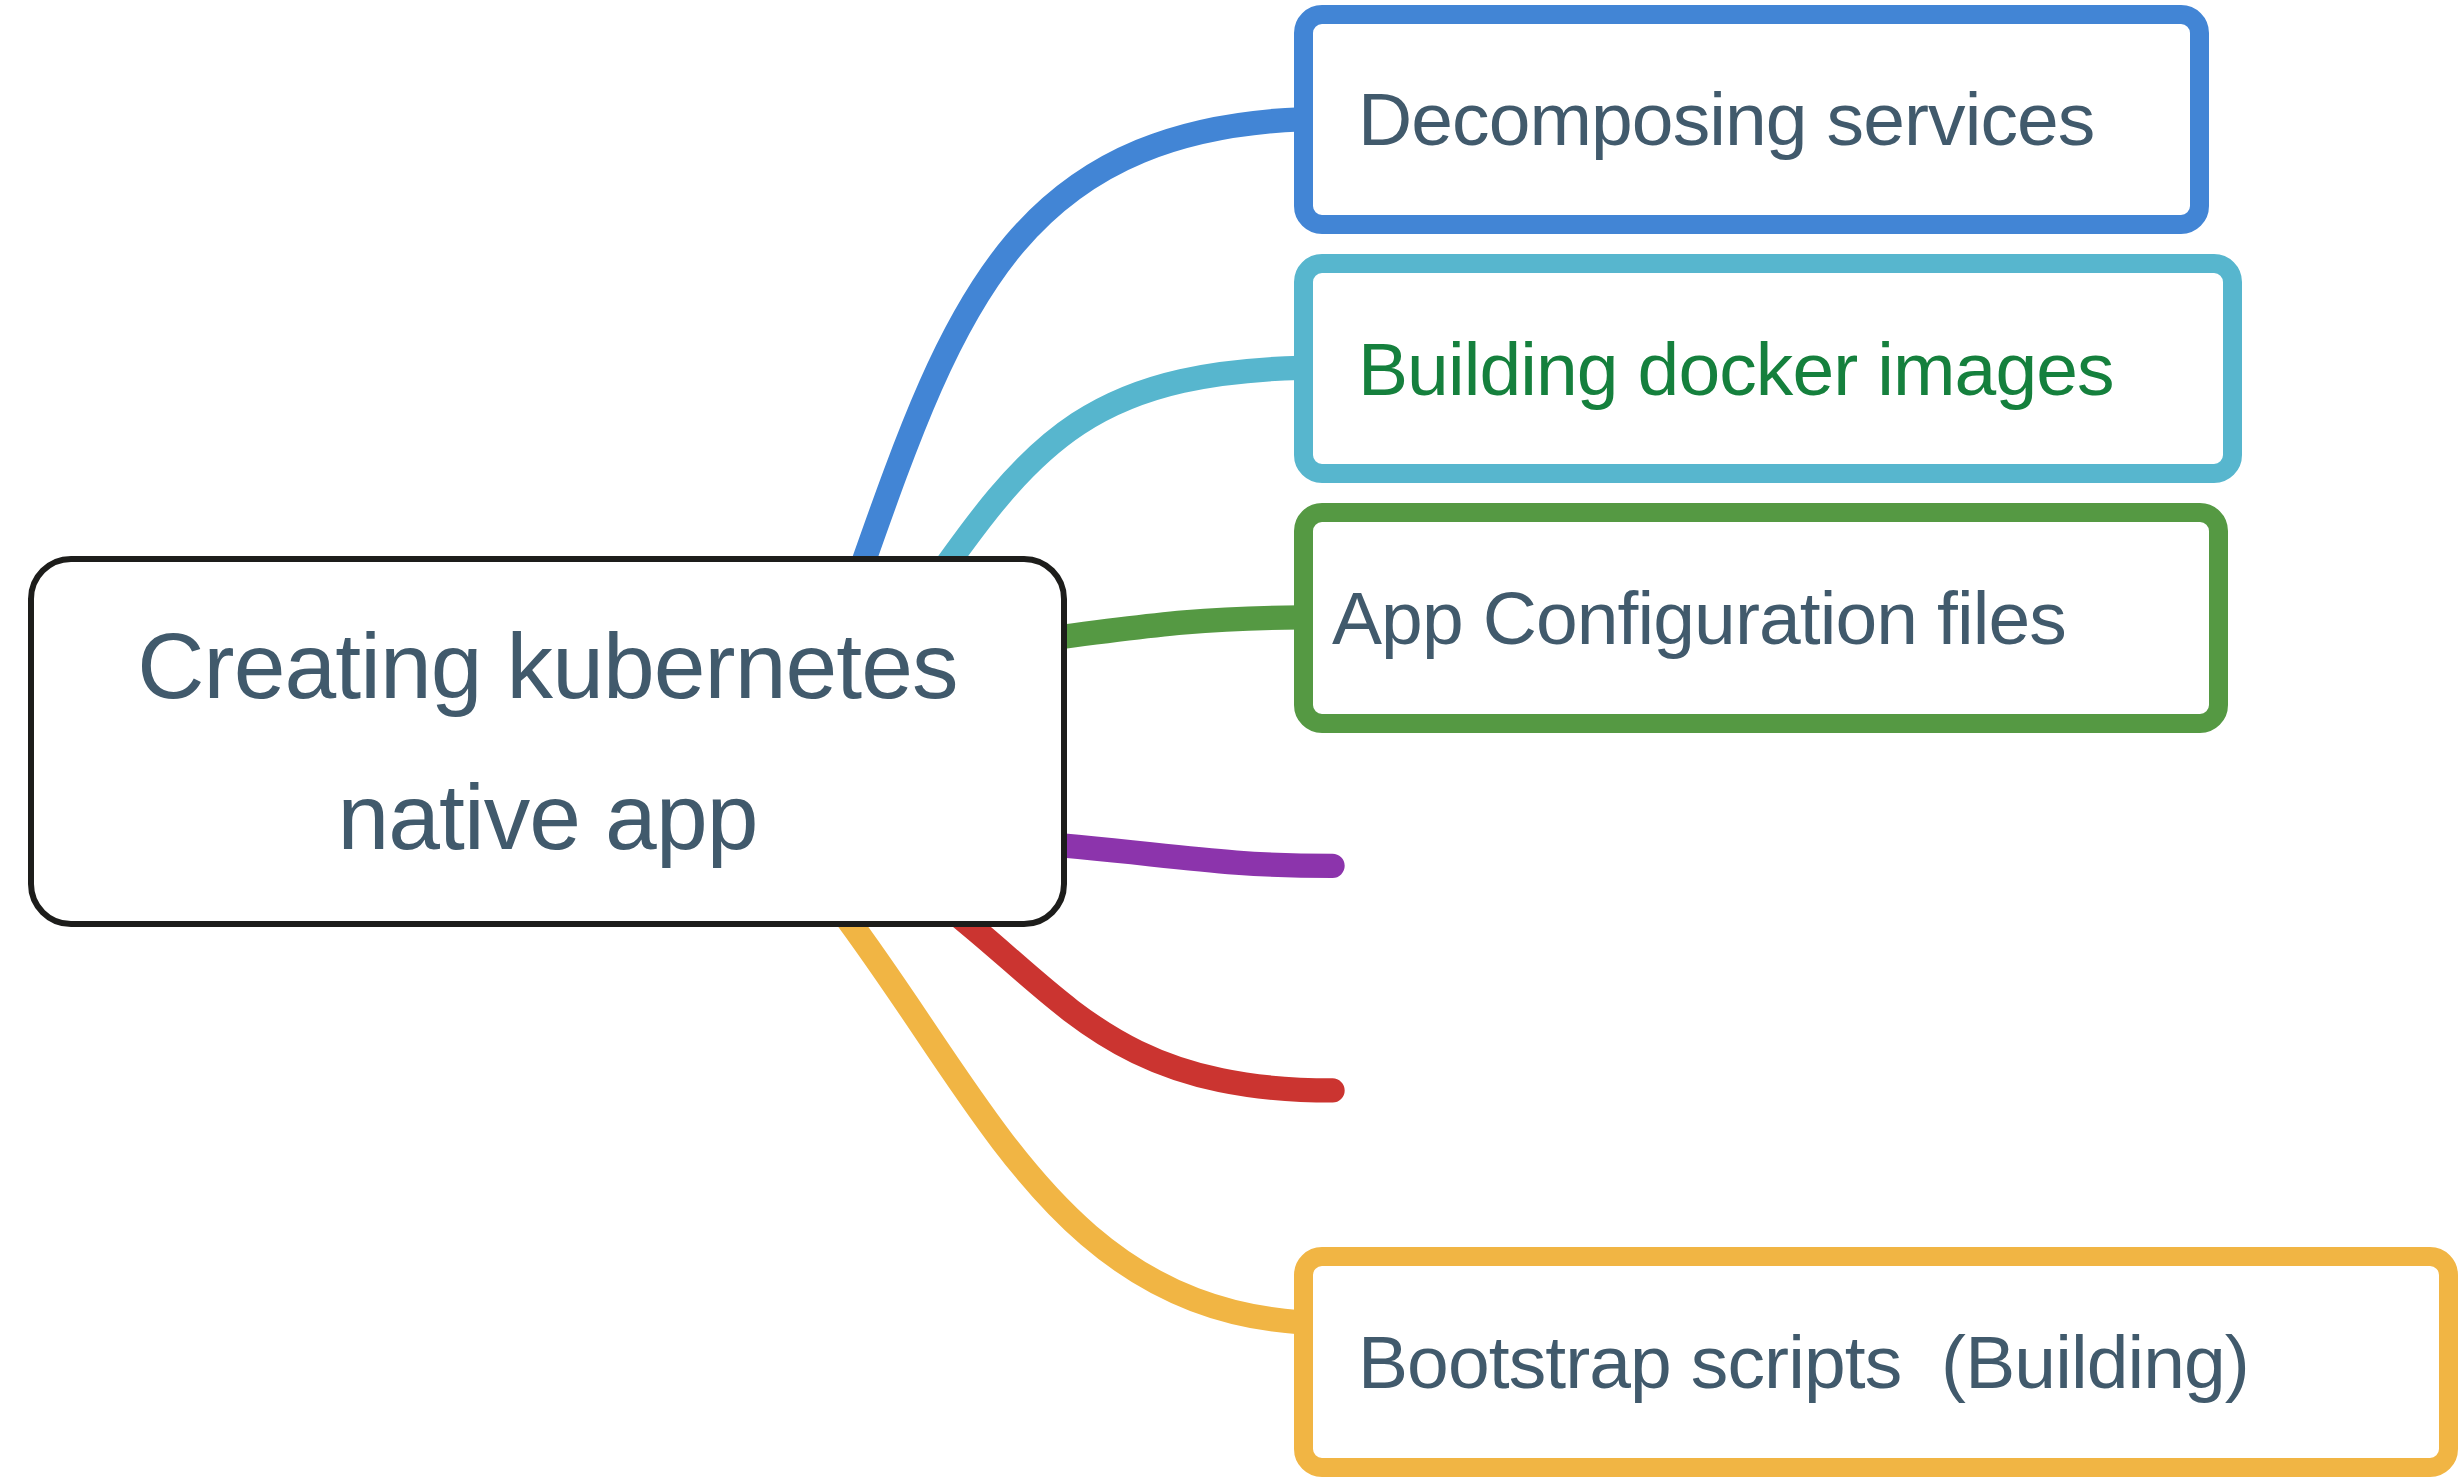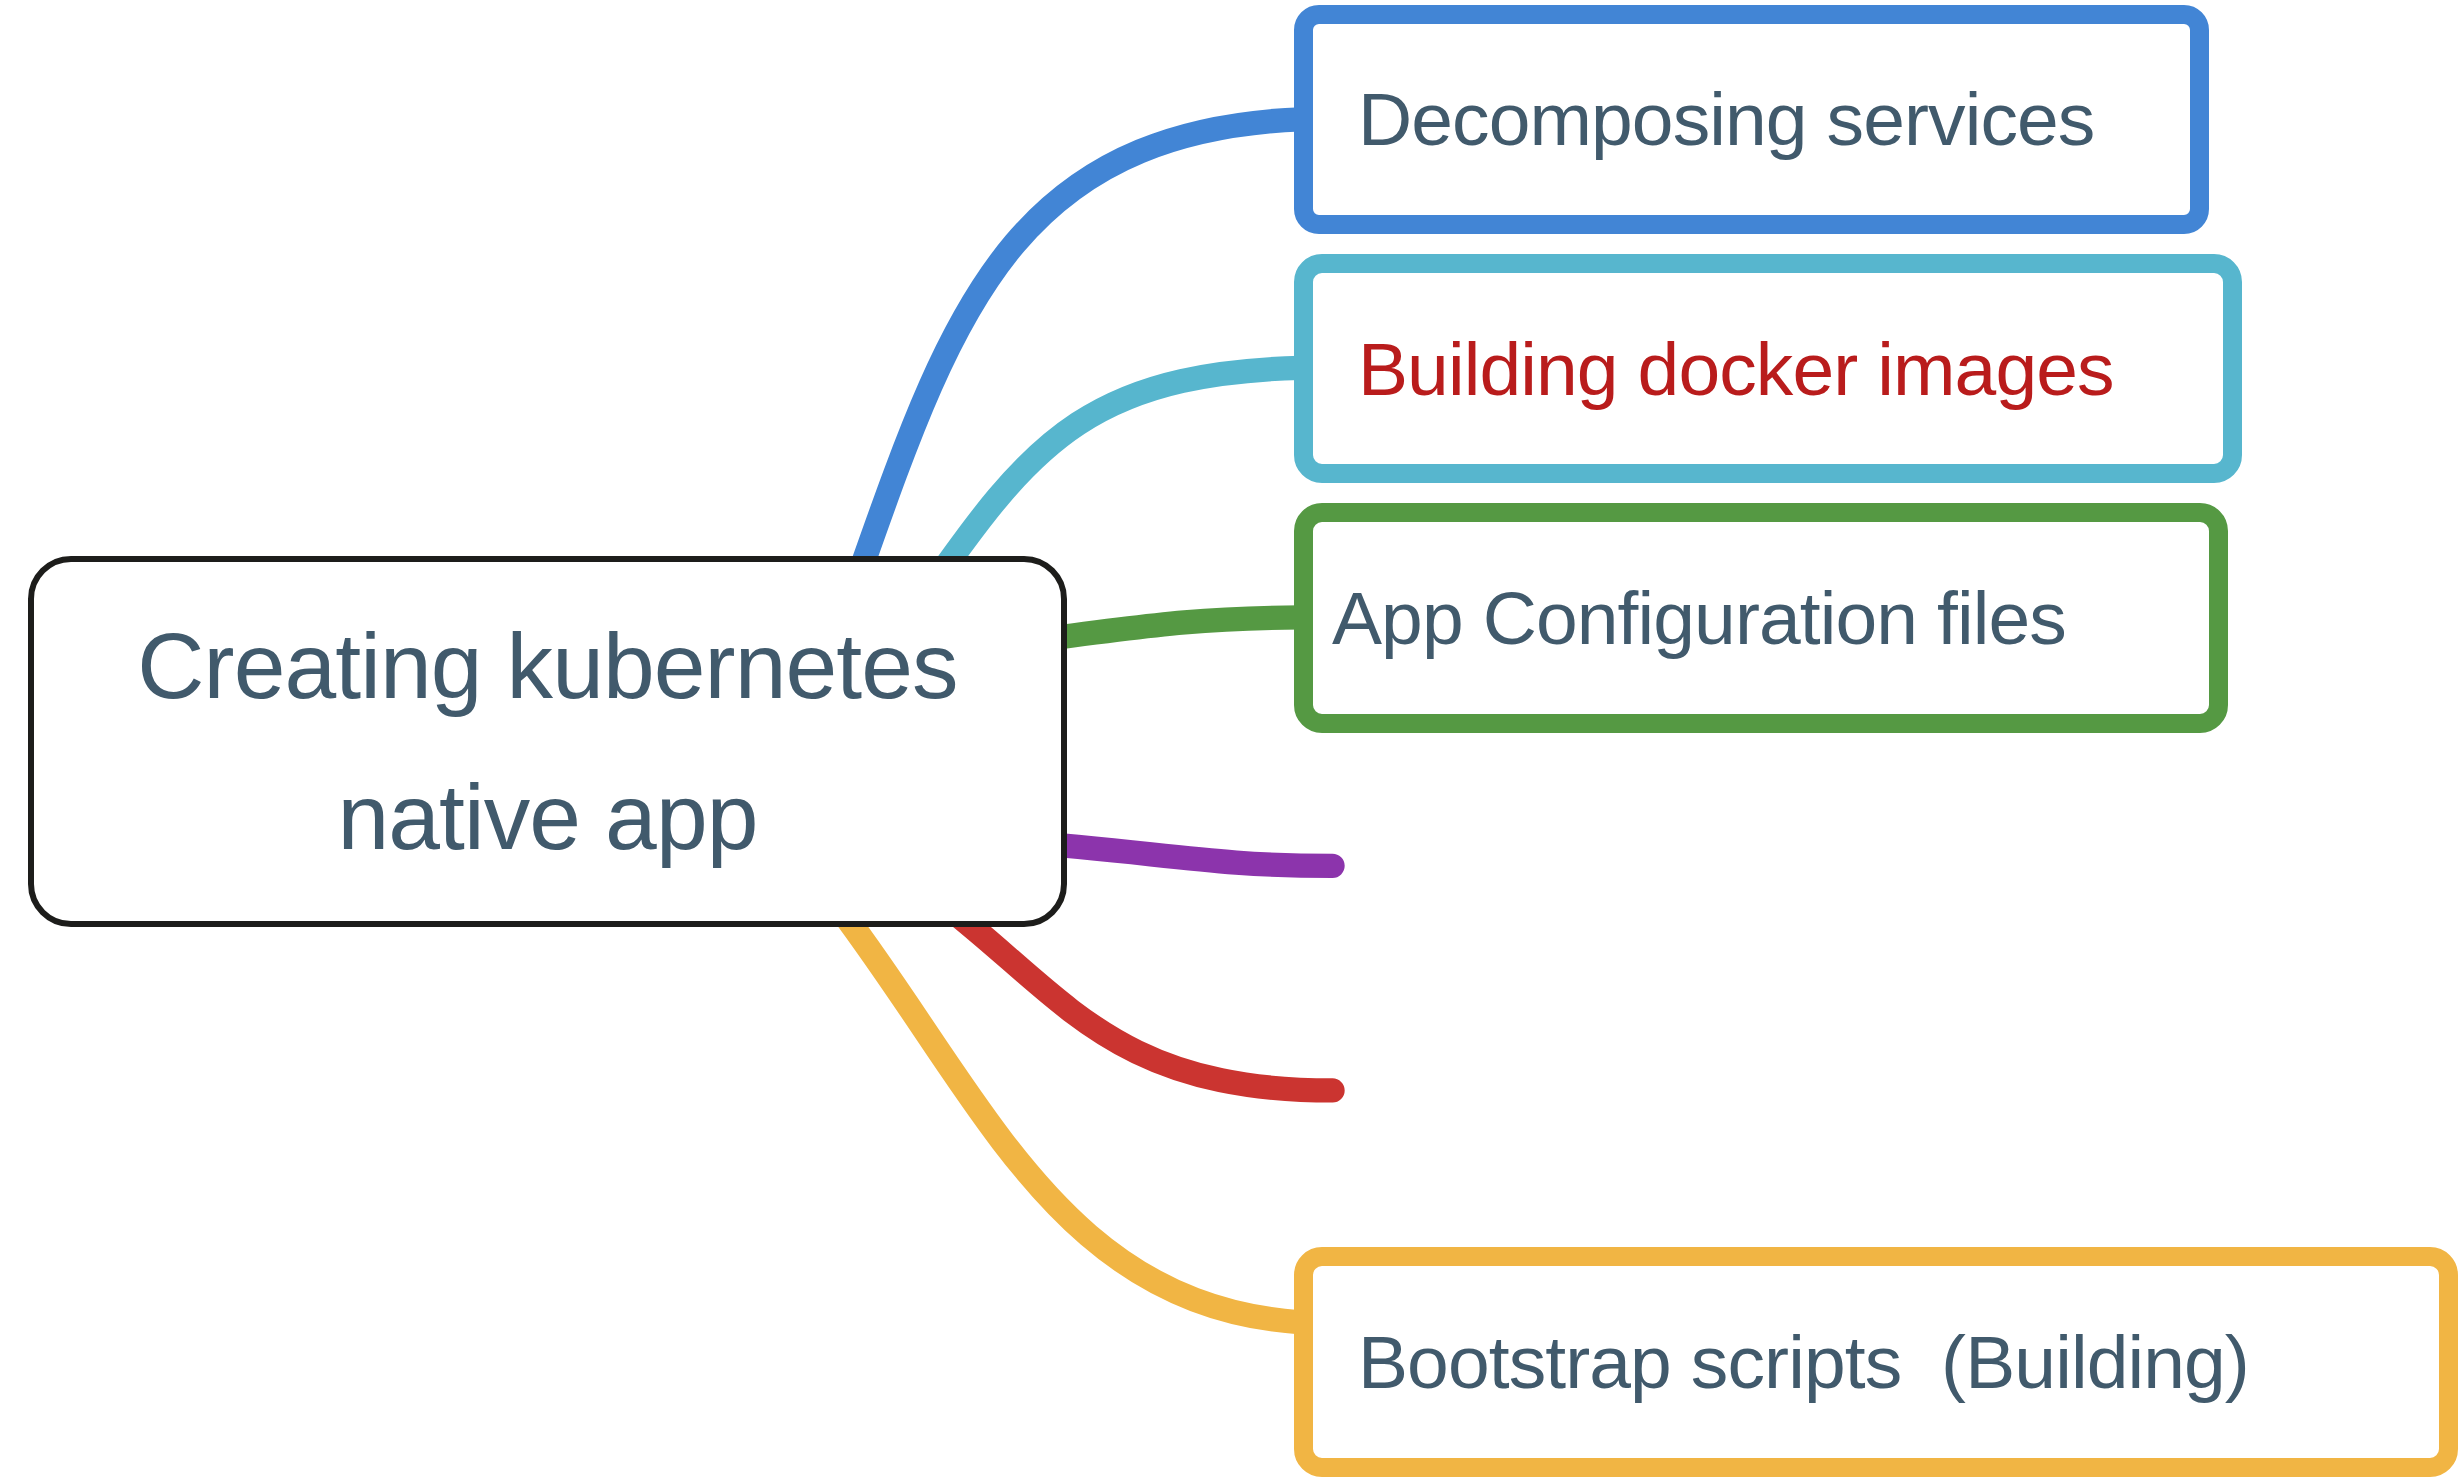--- a/index.html
+++ b/index.html
@@ -87,26 +87,26 @@
     <path d="M 890 960 C 1060 1180, 1140 1420, 1430 1420" stroke="#f1b544"></path>
   </svg>
 
   <div class="node root-node" style="border-color: rgb(29, 29, 27); background: rgb(255, 255, 255);">
     <div class="root-label" style="color: rgb(65, 90, 108);">
       <div>Creating kubernetes</div>
       <div>native app</div>
     </div>
   </div>
 
-  <div class="node branch-node b0" style="border-color: rgb(66, 133, 213); border-radius: 25px;">
+  <div class="node branch-node b0" style="border-color: rgb(66, 133, 213);">
     <span class="branch-label" style="color: rgb(65, 90, 108);">Decomposing services</span>
   </div>
 
   <div class="node branch-node b1" style="border-color: rgb(87, 182, 206);">
-    <span class="branch-label" style="color: #b91c1c;">Building docker images</span>
+    <span class="branch-label" style="color: #15803d;">Building docker images</span>
   </div>
 
   <div class="node branch-node b2" style="border-color: rgb(85, 153, 67);">
     <span class="branch-label" style="color: rgb(65, 90, 108);">App Configuration files</span>
   </div>
 
 
 
   <div class="node branch-node b5" style="border-color: rgb(241, 181, 68);">
     <span class="branch-label" style="color: rgb(65, 90, 108);">Bootstrap scripts  (Building)</span>

